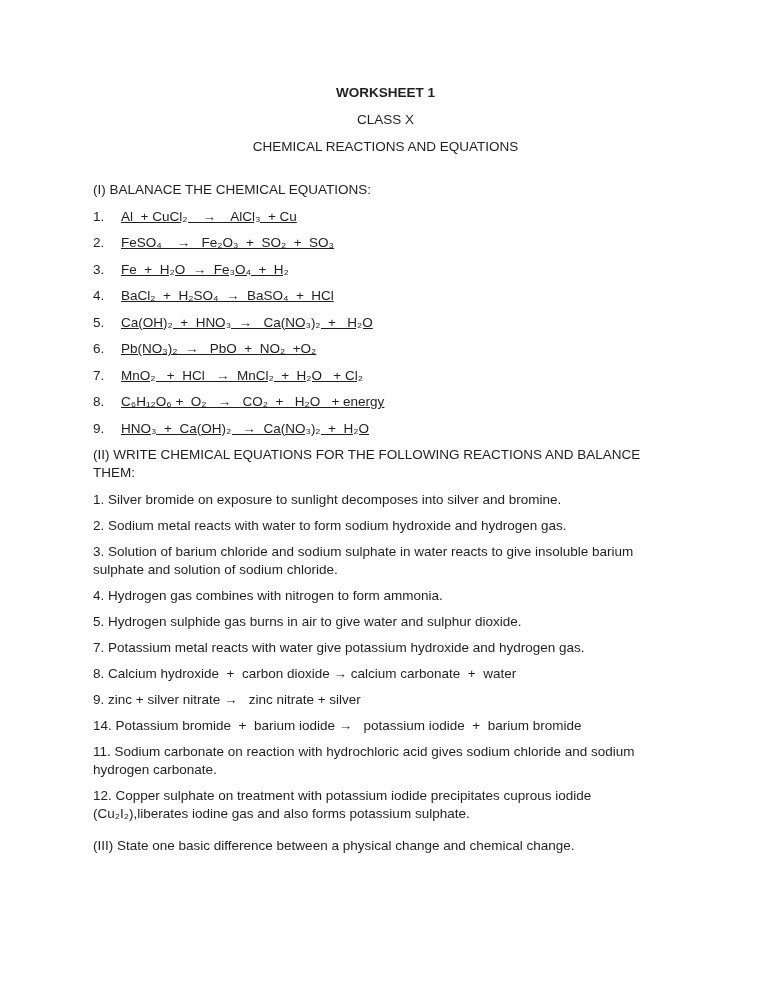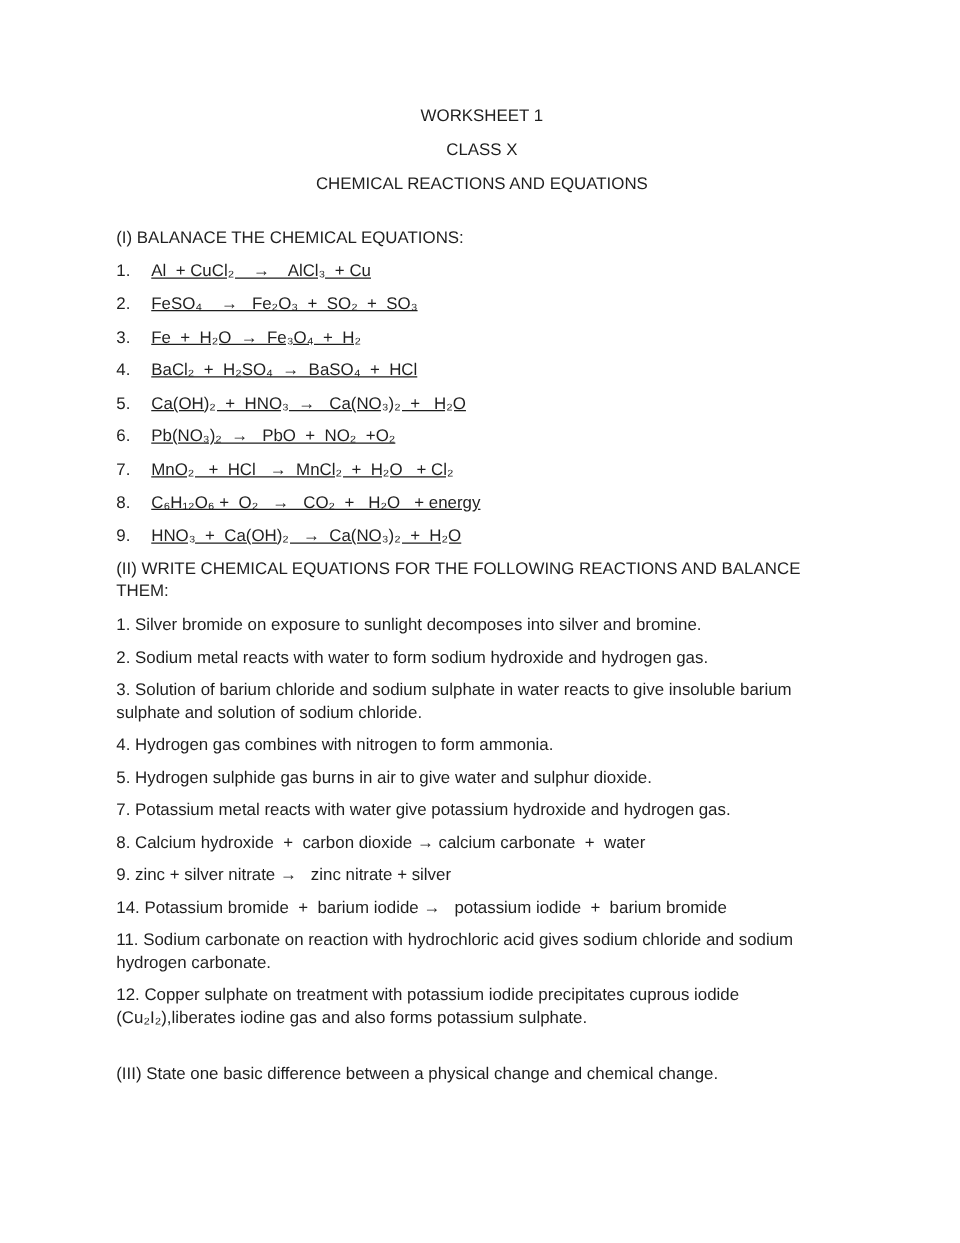--- a/index.html
+++ b/index.html
@@ -20,21 +20,21 @@
     width: 768px;
     height: 994px;
     padding: 84px 90px 0 93px;
     background: #ffffff;
   }
   .doc-header p {
     text-align: center;
     line-height: 18px;
     margin: 0 0 9px 0;
   }
-  .doc-title { font-weight: normal; }
+  .doc-title { font-weight: bold; }
   .section-heading {
     line-height: 18px;
     margin: 0 0 8.5px 0;
     white-space: pre-wrap;
   }
   .gap-before { margin-top: 25px; }
   .equation-list { margin: 0; }
   .equation-row {
     display: flex;
     line-height: 18px;
@@ -47,21 +47,21 @@
     white-space: pre-wrap;
     text-decoration: underline;
   }
   .question-item {
     line-height: 18px;
     margin: 0 0 8px 0;
     white-space: pre-wrap;
   }
   .section3-heading {
     line-height: 18px;
-    margin: 27px 0 8px 0;
+    margin: 14px 0 8px 0;
     white-space: pre-wrap;
   }
 </style>
 </head>
 <body>
 
 <div class="page">
 
   <div class="doc-header">
     <p class="doc-title">WORKSHEET 1</p>

